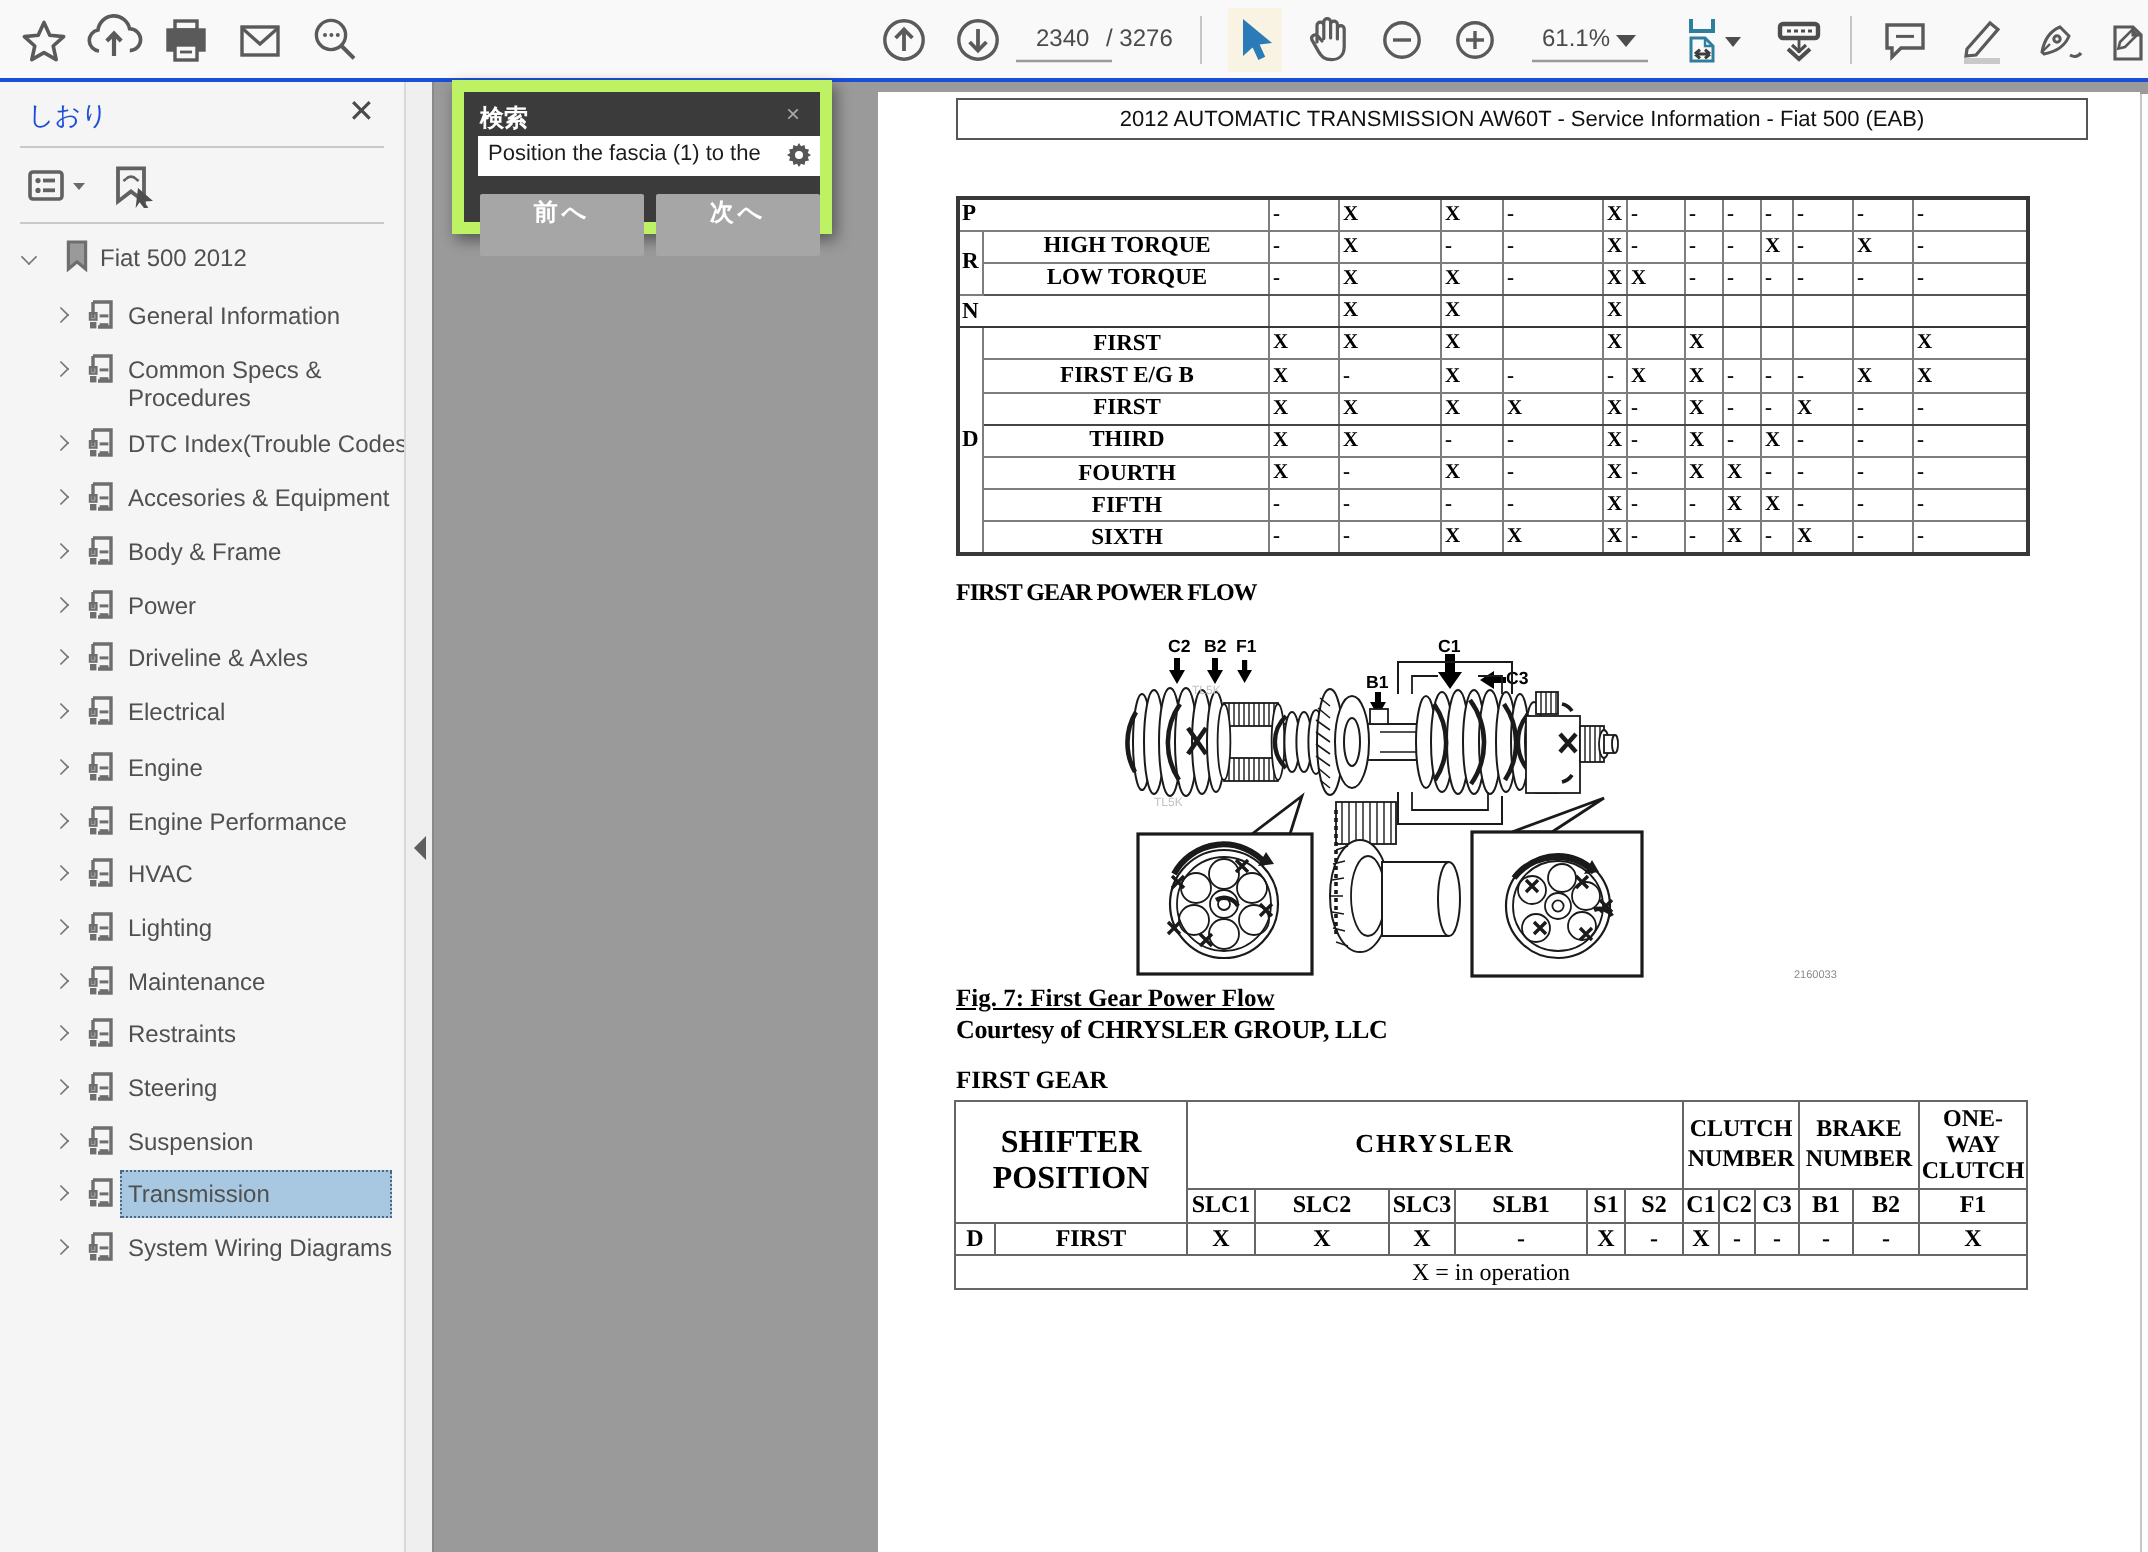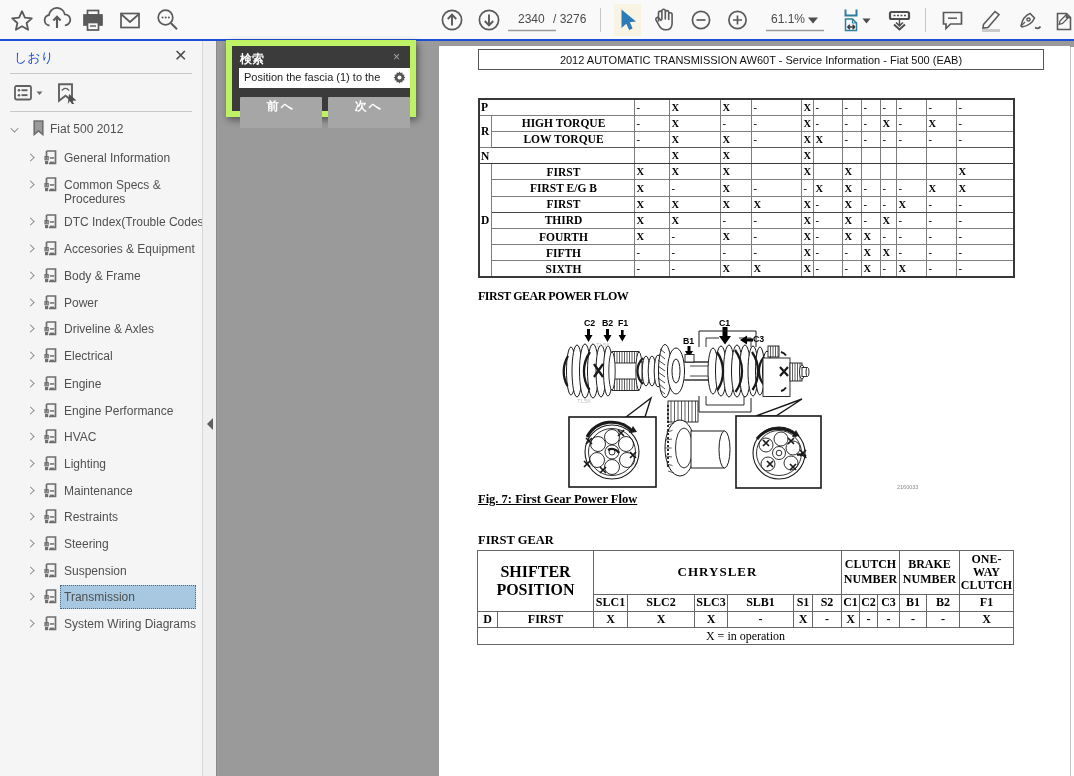--- a/index.html
+++ b/index.html
@@ -741,20 +741,21 @@
         </g>
         <path d="M797,455 a7,7 0 0 1 9,3" stroke-width="2.2"></path>
       </g>
       <text x="897" y="489" font-size="5.5" fill="#8a8a8a" font-family="Liberation Sans, sans-serif">2160033</text>
       <g font-size="6" fill="#c2c2c2" font-family="Liberation Sans, sans-serif">
             <text x="596" y="347">TL5K</text>
             <text x="577" y="403">TL5K</text>
           </g>
     </svg>
     <div class="h1" style="left:39px; top:446px; text-decoration:underline;">Fig. 7: First Gear Power Flow</div>
+    <div class="h1" style="left:39px; top:461px; font-size:13px; letter-spacing:-0.2px;">Courtesy of CHRYSLER GROUP, LLC</div>
     <div class="h1" style="left:39px; top:487px;">FIRST GEAR</div>
     <table id="t2">
       <colgroup>
             <col style="width:20px">
             <col style="width:96px">
             <col style="width:34px">
             <col style="width:67px">
             <col style="width:33px">
             <col style="width:66px">
             <col style="width:19px">

